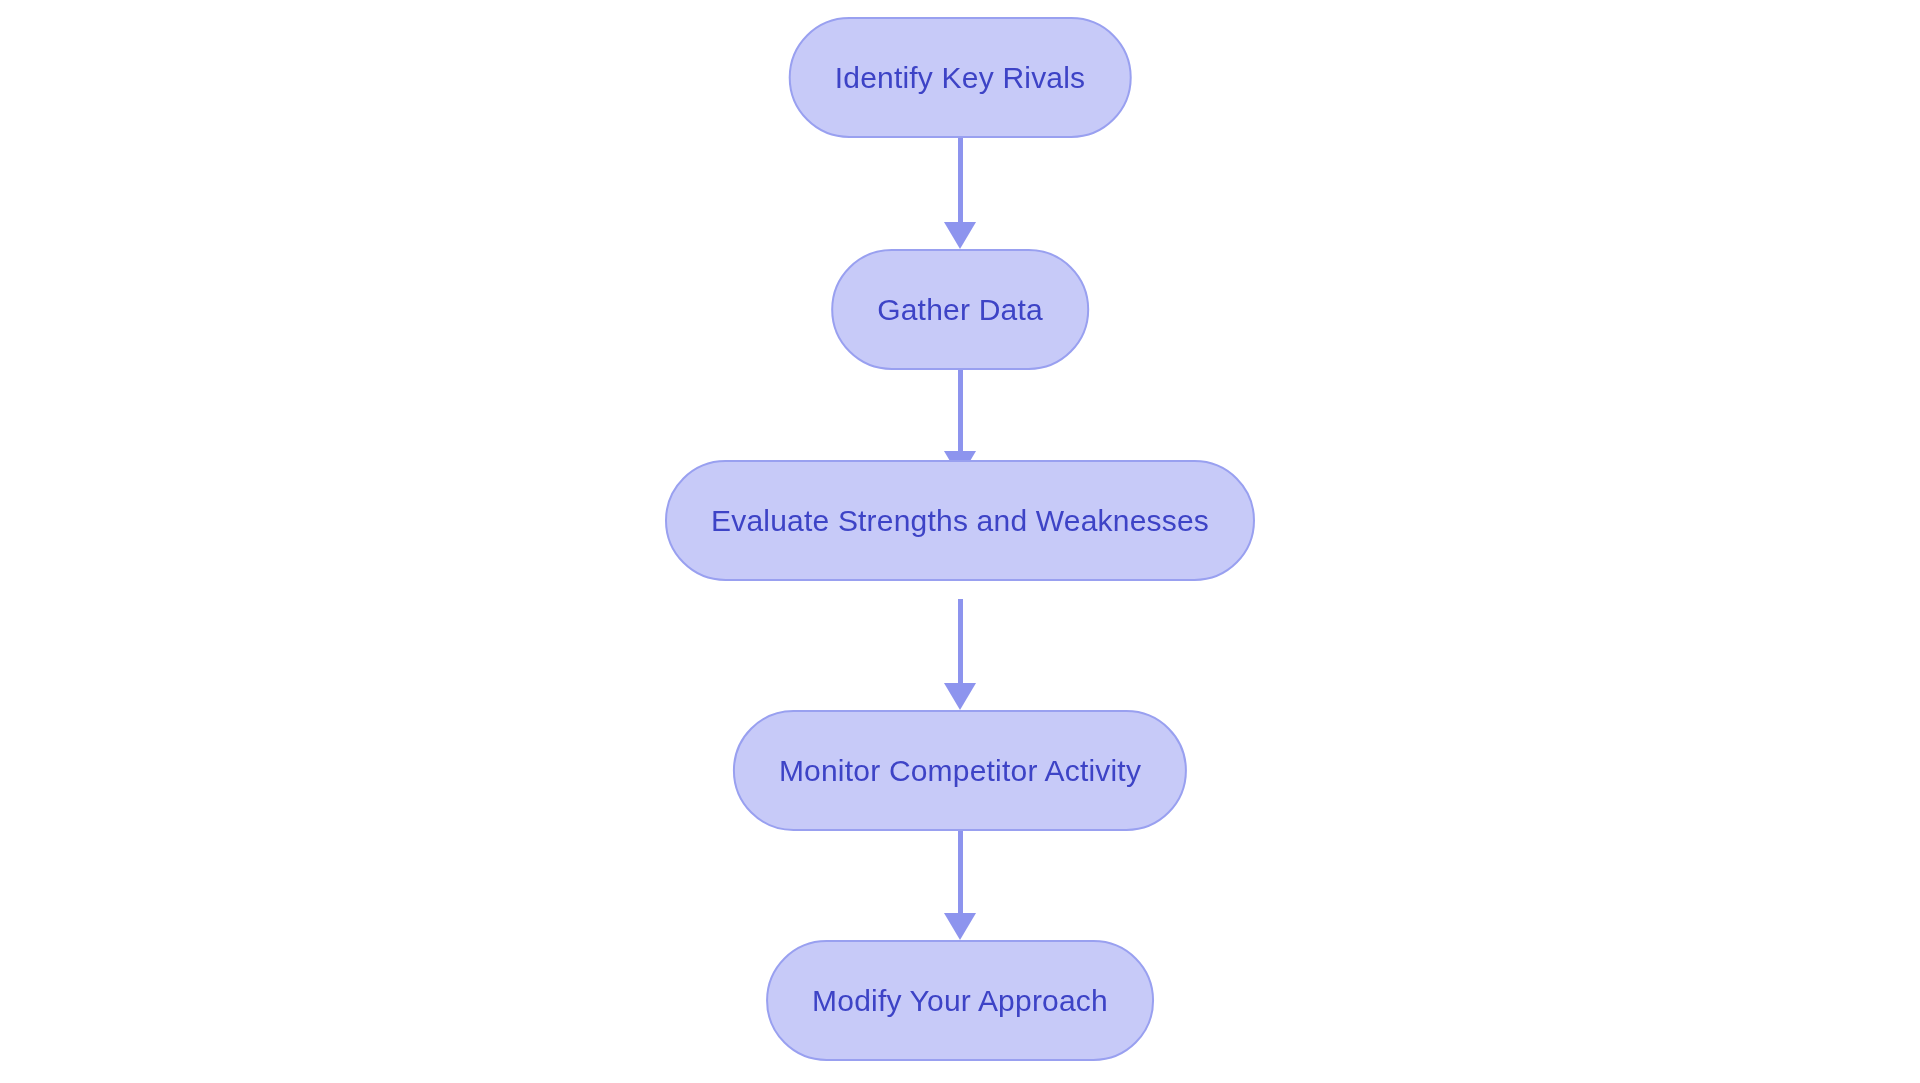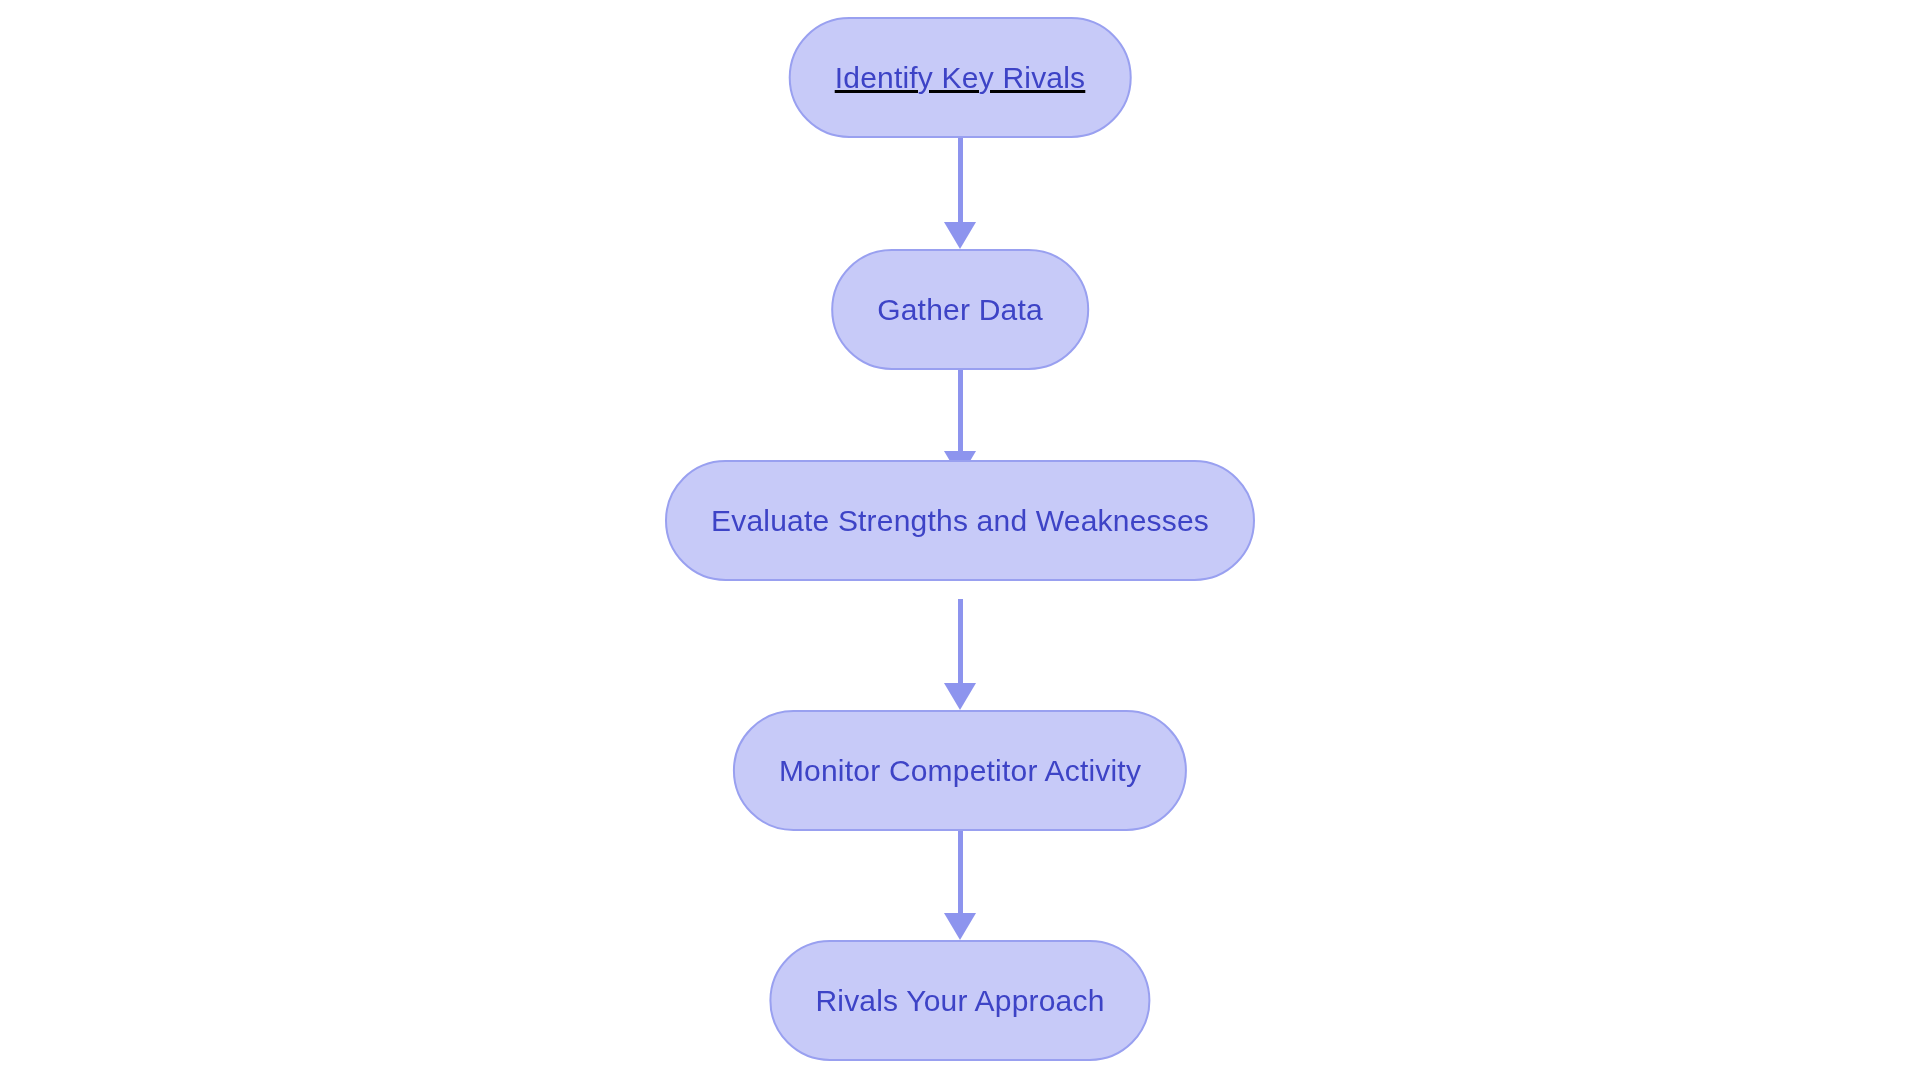--- a/index.html
+++ b/index.html
@@ -31,21 +31,21 @@
     align-items: center;
     justify-content: center;
     padding: 0 44px;
     white-space: nowrap;
   }
   .node-label {
     font-size: 30px;
     color: #3d43c6;
     letter-spacing: 0.2px;
   }
-  .node--1 { top: 17px; text-decoration: underline; }
+  .node--1 { top: 17px; }
   .node--2 { top: 249px; align-items: center; }
   .node--3 { top: 460px; }
   .node--4 { top: 710px; }
   .node--5 { top: 940px; }
 
   .arrow {
     position: absolute;
     left: 50%;
     transform: translateX(-50%);
     display: flex;
@@ -104,16 +104,16 @@
   <div class="node node--4">
     <span class="node-label">Monitor Competitor Activity</span>
   </div>
 
   <div class="arrow arrow--4">
     <div class="arrow-shaft"></div>
     <div class="arrow-head"></div>
   </div>
 
   <div class="node node--5">
-    <span class="node-label">Rivals Your Approach</span>
+    <span class="node-label">Modify Your Approach</span>
   </div>
 
 </div>
 
 </body></html>

